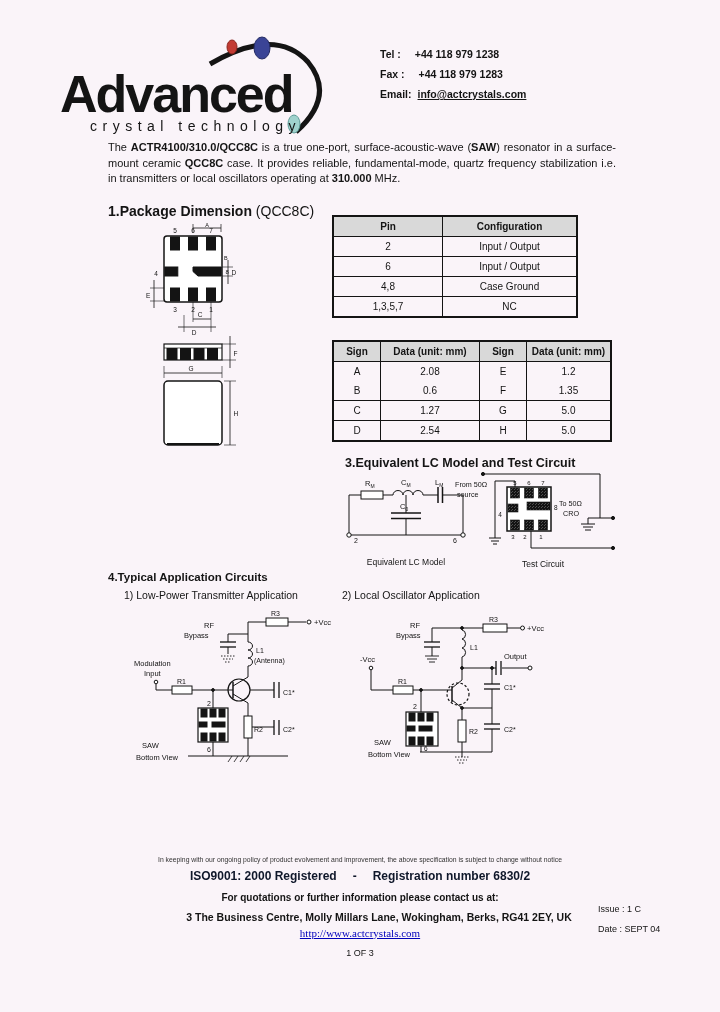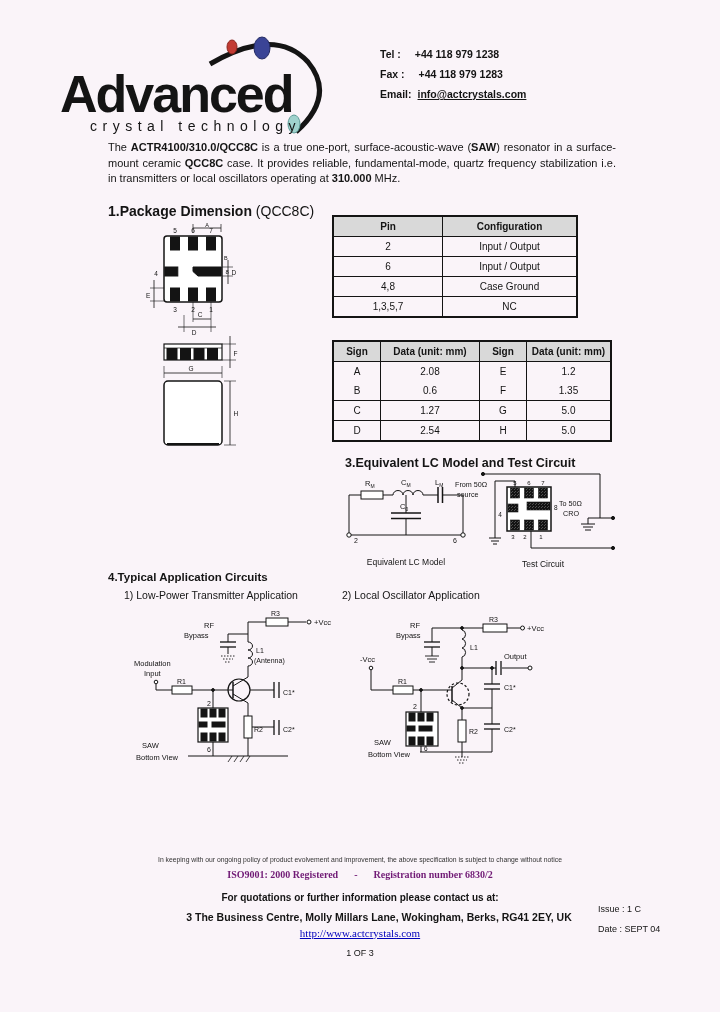--- a/index.html
+++ b/index.html
@@ -23,21 +23,21 @@
   .h4{font-size:11.5px;font-weight:bold;}
   .subcap{font-size:10.5px;}
   
   table.dt{border-collapse:collapse;border:2px solid #141414;font-size:10px;background:#faf4f9;}
   table.dt th,table.dt td{border:1px solid #141414;text-align:center;padding:1px 3px;height:17px;}
   table.dt th{background:#d9d9d9;font-weight:bold;}
   tr.nb td{border-bottom:none;}
   tr.nt td{border-top:none;}
   
   .disc{font-size:6.8px;color:#333;}
-  .iso{font-size:10px;font-weight:bold;color:#701a75;font-family:Liberation Serif, serif;}
+  .iso{font-size:12px;font-weight:bold;color:#0f172a;}
   .iso .sep{margin:0 16px;}
   .foot-b{font-size:10.5px;font-weight:bold;}
   .url{font-family:"Liberation Serif",serif;font-size:11px;}
   .url a{color:#0000bb;text-decoration:underline;}
   .small{font-size:9px;}
 </style>
 </head>
 <body>
 
 <div class="page">

